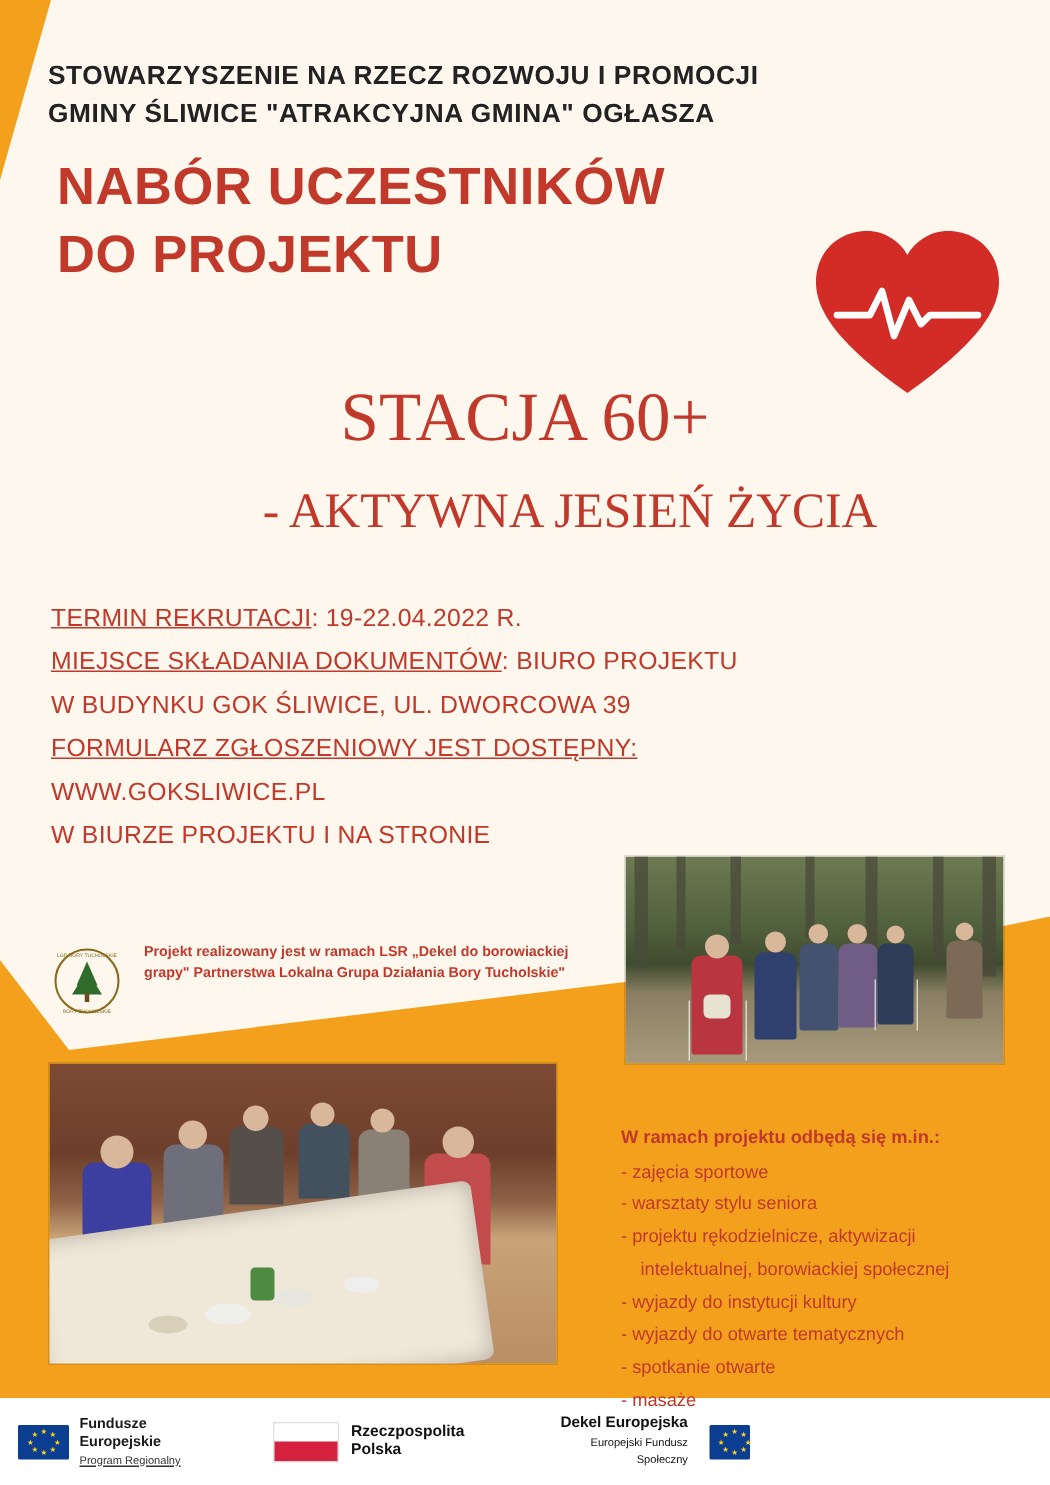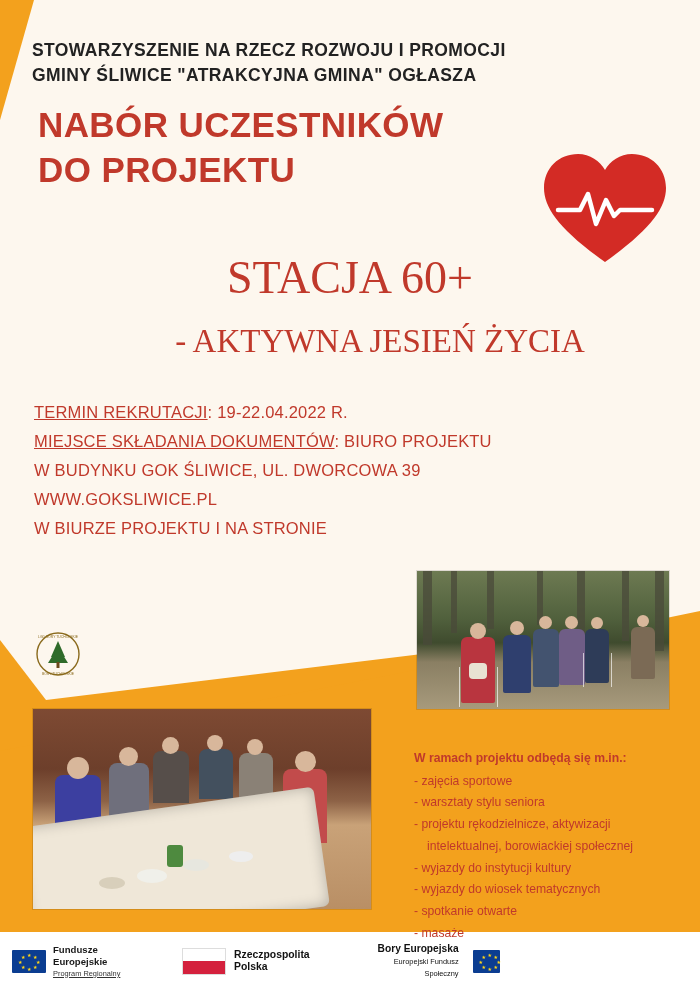--- a/index.html
+++ b/index.html
@@ -199,34 +199,39 @@
   <div class="project-sub">- AKTYWNA JESIEŃ ŻYCIA</div>
 
   <div class="info">
     <div>
       <span class="u">TERMIN REKRUTACJI</span><span>: 19-22.04.2022 R.</span>
     </div>
     <div>
       <span class="u">MIEJSCE SKŁADANIA DOKUMENTÓW</span><span>: BIURO PROJEKTU</span>
     </div>
     <div>W BUDYNKU GOK ŚLIWICE, UL. DWORCOWA 39</div>
+    <div class="u">FORMULARZ ZGŁOSZENIOWY JEST DOSTĘPNY:</div>
     <div>WWW.GOKSLIWICE.PL</div>
     <div>W BIURZE PROJEKTU I NA STRONIE</div>
   </div>
 
   <div class="lsr-emblem">
     <svg width="56" height="48" viewBox="0 0 56 48" aria-hidden="true">
       <circle cx="28" cy="24" r="21" fill="none" stroke="#8a6a1c" stroke-width="1.4"></circle>
       <path d="M28 11 L35 27 L21 27 Z" fill="#2f6b2a"></path>
       <path d="M28 17 L38 33 L18 33 Z" fill="#2f6b2a"></path>
       <rect x="26.5" y="32" width="3" height="6" fill="#6b4a1c"></rect>
       <text x="28" y="8" font-size="3.4" fill="#8a6a1c" text-anchor="middle" font-family="Liberation Sans, sans-serif">LGD BORY TUCHOLSKIE</text>
       <text x="28" y="45" font-size="3.4" fill="#8a6a1c" text-anchor="middle" font-family="Liberation Sans, sans-serif">BORY TUCHOLSKIE</text>
     </svg>
   </div>
+  <div class="lsr-note">
+    <div>Projekt realizowany jest w ramach LSR „Dekel do borowiackiej</div>
+    <div>grapy" Partnerstwa Lokalna Grupa Działania Bory Tucholskie"</div>
+  </div>
 
   <div class="photo photo-walk">
     <div class="walk-bg">
       <div class="tree" style="left:6px;  top:0;  width:9px;  height:74px;"></div>
       <div class="tree" style="left:34px; top:0;  width:6px;  height:62px;"></div>
       <div class="tree" style="left:70px; top:0;  width:7px;  height:58px;"></div>
       <div class="tree" style="left:120px;top:0;  width:6px;  height:54px;"></div>
       <div class="tree" style="left:160px;top:0;  width:8px;  height:66px;"></div>
       <div class="tree" style="left:205px;top:0;  width:7px;  height:70px;"></div>
       <div class="tree" style="left:238px;top:0;  width:9px;  height:80px;"></div>
@@ -286,21 +291,21 @@
     </div>
   </div>
 
   <div class="offer">
     <div class="offer-title">W ramach projektu odbędą się m.in.:</div>
     <div>- zajęcia sportowe</div>
     <div>- warsztaty stylu seniora</div>
     <div>- projektu rękodzielnicze, aktywizacji</div>
     <div class="ind">intelektualnej, borowiackiej społecznej</div>
     <div>- wyjazdy do instytucji kultury</div>
-    <div>- wyjazdy do wiosek tematycznych</div>
+    <div>- wyjazdy do otwarte tematycznych</div>
     <div>- spotkanie otwarte</div>
     <div>- masaże</div>
   </div>
 
   <div class="logos">
 
     <div class="logo-cell eu-left" style="width:170px;">
       <div class="eu-flag">
         <div class="stars">
           <span class="star" style="left:15px;top:3px;">★</span>
@@ -327,21 +332,21 @@
       </div>
       <div class="rp-text">
         <div>Rzeczpospolita</div>
         <div>Polska</div>
       </div>
     </div>
 
 
     <div class="logo-cell" style="width:170px;justify-content:flex-end;padding-right:10px;gap:6px;">
       <div class="ue-text">
-        <b>Bory Europejska</b>
+        <b>Dekel Europejska</b>
         <span class="small">Europejski Fundusz Społeczny</span>
       </div>
       <div class="eu-flag">
         <div class="stars">
           <span class="star" style="left:15px;top:3px;">★</span>
           <span class="star" style="left:21px;top:5px;">★</span>
           <span class="star" style="left:24px;top:10px;">★</span>
           <span class="star" style="left:21px;top:15px;">★</span>
           <span class="star" style="left:15px;top:17px;">★</span>
           <span class="star" style="left:9px;top:15px;">★</span>

